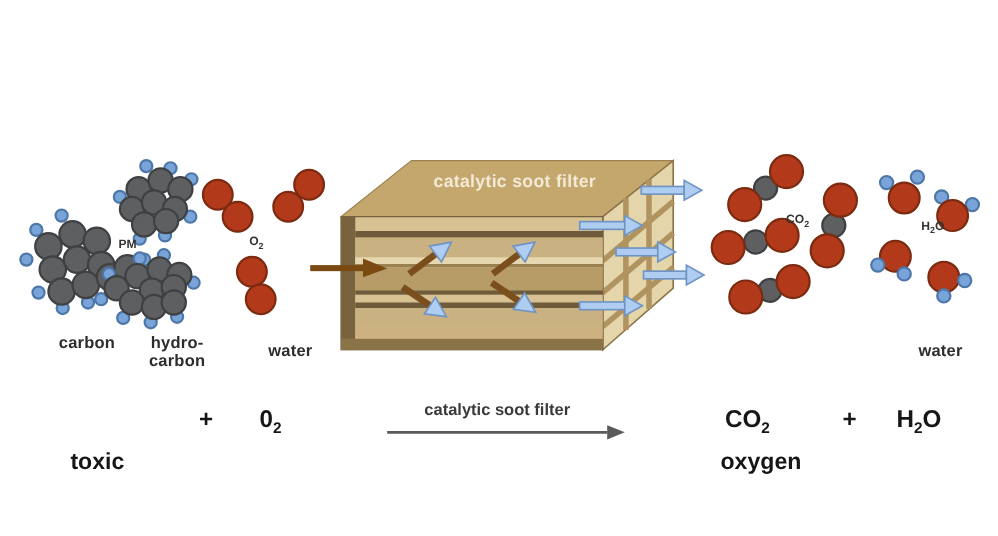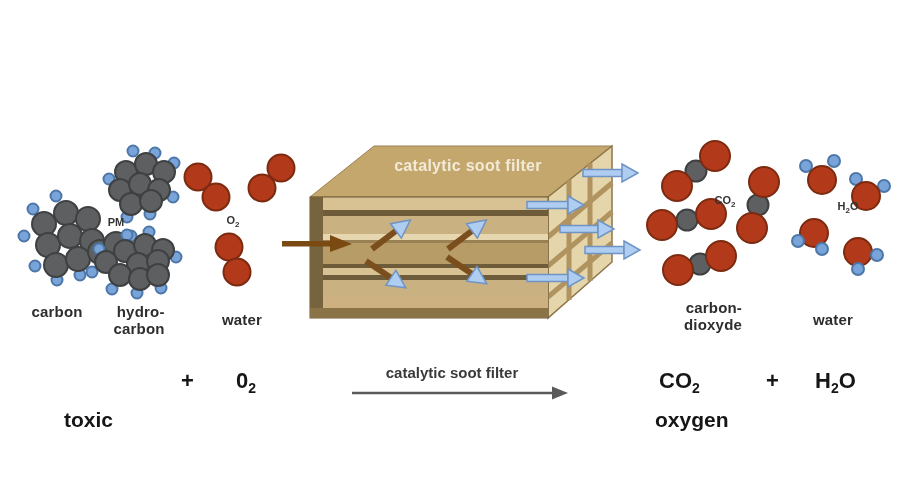--- a/index.html
+++ b/index.html
@@ -2,22 +2,22 @@
 <html style="--background: #ffffff; --box-top: #c4a76d; --box-front-wall: #d8c294; --box-channel: #c9b181; --box-channel-mid: #b79c67; --box-shadow: #6e5b39; --box-right-face: #e4d5ab; --box-grid: #b0935f; --entry-arrow: #7a4a12; --exit-arrow-fill: #aecdf0; --exit-arrow-stroke: #6f94c4; --equation-arrow: #5a5a5a; --carbon-atom: #5d5f61; --oxygen-atom: #b23a1b; --hydrogen-atom: #78a4d9; --text: #2d2d2d; --box-title-text: #f2ead6;"><head>
 <meta charset="utf-8">
 <style>
   html,body{margin:0;padding:0;background:#fff;}
   .stage{
     position:relative;width:907px;height:487px;background:var(--background,#fff);
     font-family:"Liberation Sans",sans-serif;overflow:hidden;
   }
   svg.layer{position:absolute;left:0;top:0;}
   .lbl{position:absolute;transform:translateX(-50%);font-weight:bold;color:var(--text,#2d2d2d);
-       text-align:right;white-space:nowrap;}
-  .name-lbl{font-size:15px;letter-spacing:.2px;}
+       text-align:center;white-space:nowrap;}
+  .name-lbl{font-size:15px;letter-spacing:.2px;margin-left:22px;}
   .name-lbl .line{display:block;line-height:17px;}
   .mol-lbl{font-size:11px;color:#333;}
   .mol-lbl sub{font-size:8px;}
   .box-title{font-size:16px;color:var(--box-title-text,#f2ead6);letter-spacing:.3px;}
   .arrow-lbl{font-size:15px;color:#3a3a3a;}
   .abs{position:absolute;font-weight:bold;color:#161616;white-space:nowrap;}
   .eq{font-size:22px;}
   .eq sub{font-size:14px;}
   .tox{font-size:21px;}
 </style>
@@ -228,24 +228,20 @@
   <div class="lbl mol-lbl" style="left:848px;top:200px"><span>H</span><sub>2</sub><span>O</span></div>
 
   <div class="lbl box-title" style="left:468px;top:157px">catalytic soot filter</div>
 
   <div class="lbl name-lbl" style="left:57px;top:303px">carbon</div>
   <div class="lbl name-lbl" style="left:139px;top:303px">
       <span class="line">hydro-</span>
       <span class="line">carbon</span>
     </div>
   <div class="lbl name-lbl" style="left:242px;top:311px">water</div>
-  <div class="lbl name-lbl" style="left:713px;top:299px">
-      <span class="line">carbon-</span>
-      <span class="line">dioxyde</span>
-    </div>
   <div class="lbl name-lbl" style="left:833px;top:311px">water</div>
 
   <div class="eq abs" style="left:181px;top:368px">+</div>
   <div class="eq abs" style="left:236px;top:368px"><span>0</span><sub>2</sub></div>
   <div class="lbl arrow-lbl" style="left:452px;top:364px">catalytic soot filter</div>
   <div class="eq abs" style="left:659px;top:368px"><span>CO</span><sub>2</sub></div>
   <div class="eq abs" style="left:766px;top:368px">+</div>
   <div class="eq abs" style="left:815px;top:368px"><span>H</span><sub>2</sub><span>O</span></div>
   <div class="tox abs" style="left:64px;top:408px">toxic</div>
   <div class="tox abs" style="left:655px;top:408px">oxygen</div>

